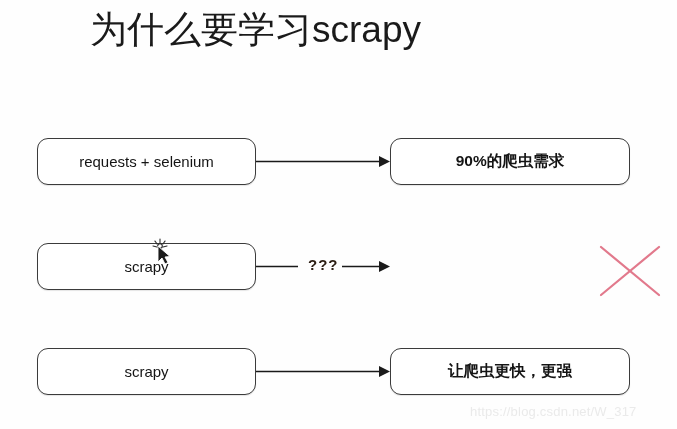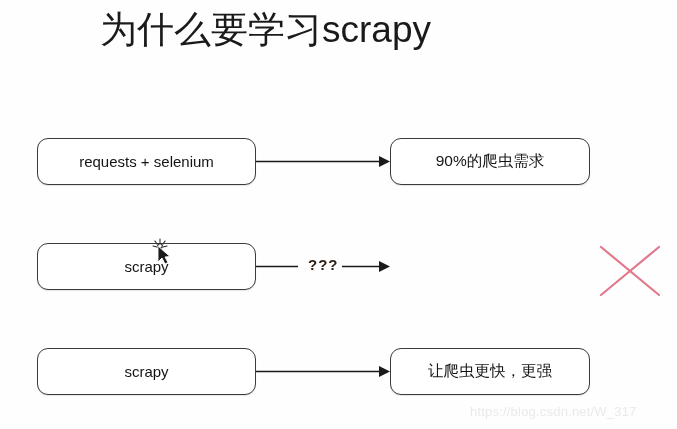--- a/index.html
+++ b/index.html
@@ -15,21 +15,21 @@
   }
   #slide {
     position: relative;
     width: 677px;
     height: 429px;
     background: #fefefe;
   }
   
   #title {
     position: absolute;
-    left: 100px;
+    left: 90px;
     top: 6px;
     font-size: 37px;
     line-height: 48px;
     color: #1a1a1a;
     letter-spacing: 0px;
     white-space: nowrap;
     font-weight: 400;
   }
   
   .row {
@@ -56,21 +56,22 @@
     font-size: 15px;
     white-space: nowrap;
     box-shadow: 0 1px 1px rgba(0,0,0,0.10);
   }
   .node-left {
     left: 25px;
     width: 219px;
   }
   .node-right {
     left: 378px;
-    width: 200px;
+    width: 240px;
+    font-weight: bold;
   }
   .node-label { pointer-events: none; }
   .node-left .node-label { font-size: 15px; }
   .node-right .node-label { font-size: 15.5px; }
 
   
   .connector {
     position: absolute;
     top: 0;
     height: 47px;

